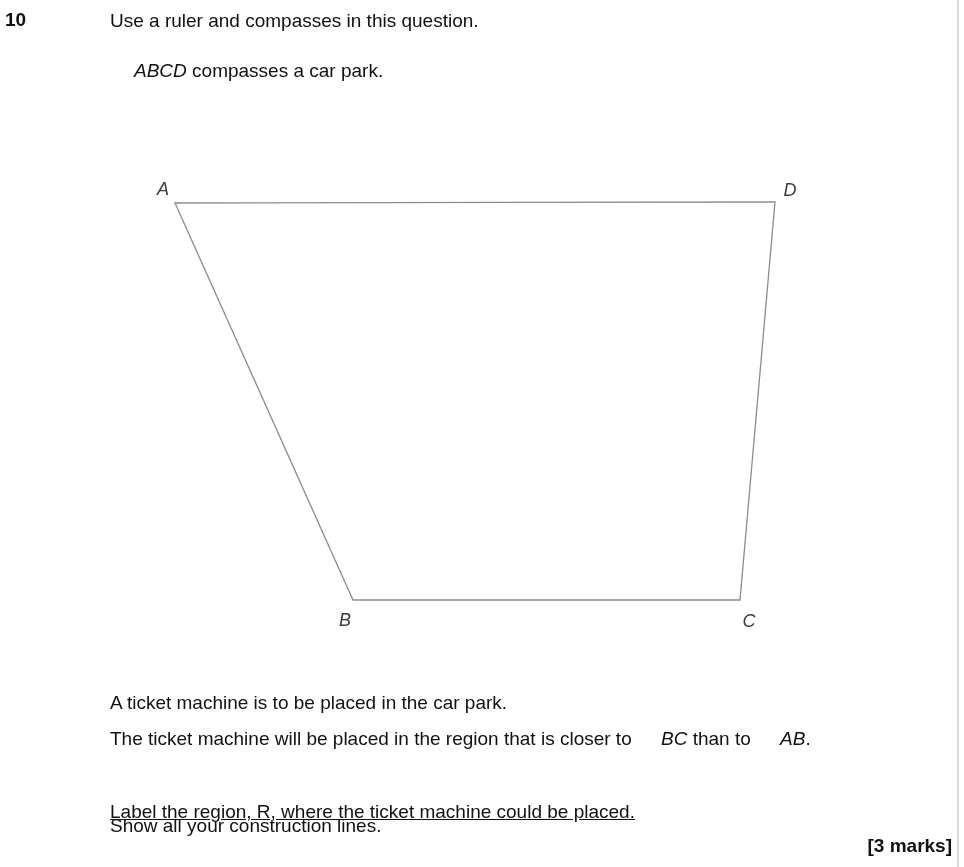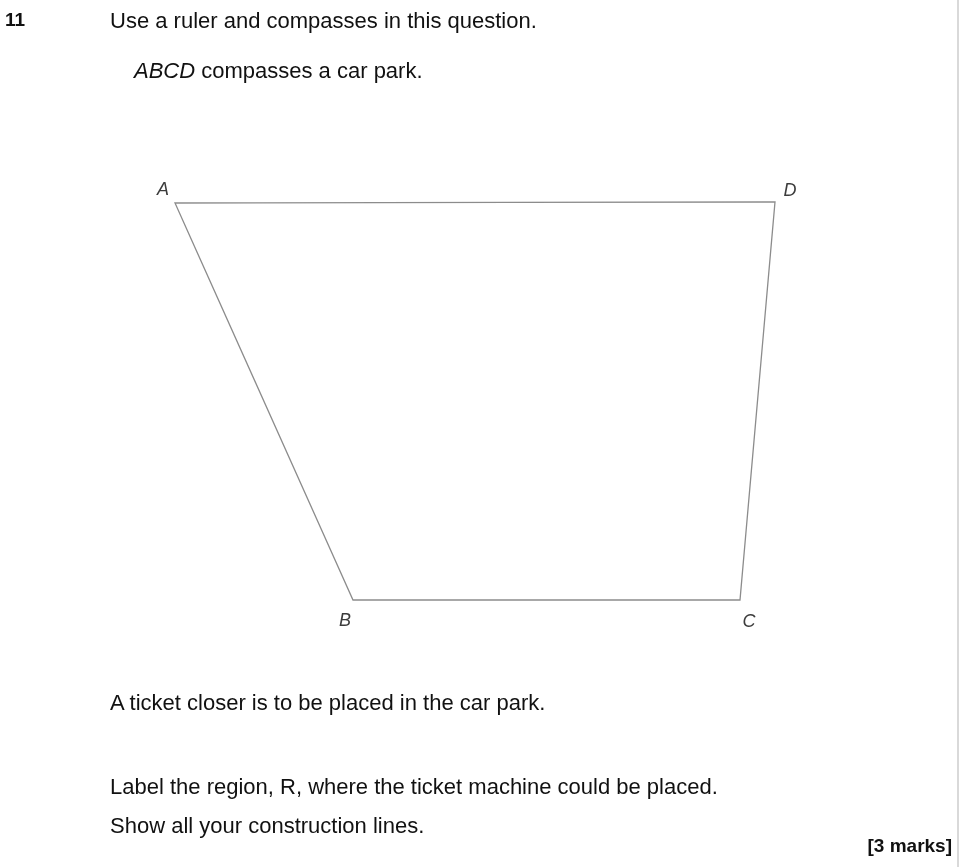--- a/index.html
+++ b/index.html
@@ -19,30 +19,30 @@
   .abs { position: absolute; }
   .qnum {
     left: 5px;
     top: 8px;
     font-size: 19px;
     font-weight: bold;
     line-height: 24px;
   }
   .bodyline {
     left: 110px;
-    font-size: 22px;
+    font-size: 19px;
     line-height: 24px;
     white-space: nowrap;
   }
   .it { font-style: italic; margin-left: 24px; }
   .intro  { top: 9px; }
   .shape  { top: 59px; }
   .line1  { top: 691px; }
   .line2  { top: 727px; }
-  .line3  { top: 775px; }
+  .line3  { top: 800px; text-decoration: underline; }
   .line4  { top: 814px; }
   .marks {
     right: 12px;
     top: 834px;
     font-size: 19px;
     font-weight: bold;
     line-height: 24px;
   }
   .diagram {
     left: 0;
@@ -61,36 +61,37 @@
     width: 2px;
     height: 867px;
     background: #d9d9d9;
   }
 </style>
 </head>
 <body>
 
 <div class="page">
 
-  <div class="abs qnum">11</div>
+  <div class="abs qnum">10</div>
 
   <div class="abs bodyline intro">Use a ruler and compasses in this question.</div>
 
   <div class="abs bodyline shape"><span class="it">ABCD</span><span> compasses a car park.</span></div>
 
   <svg class="abs diagram" width="964" height="867" viewBox="0 0 964 867" xmlns="http://www.w3.org/2000/svg">
     <polygon points="175,203 775,202 740,600 353,600" fill="none" stroke-width="1.3" stroke="#8c8c8c"></polygon>
     <text x="163" y="195" text-anchor="middle" fill="#3c3c3c">A</text>
     <text x="790" y="196" text-anchor="middle" fill="#3c3c3c">D</text>
     <text x="345" y="626" text-anchor="middle" fill="#3c3c3c">B</text>
     <text x="749" y="627" text-anchor="middle" fill="#3c3c3c">C</text>
   </svg>
 
-  <div class="abs bodyline line1">A ticket closer is to be placed in the car park.</div>
+  <div class="abs bodyline line1">A ticket machine is to be placed in the car park.</div>
 
+  <div class="abs bodyline line2"><span>The ticket machine will be placed in the region that is closer to </span><span class="it">BC</span><span> than to </span><span class="it">AB</span><span>.</span></div>
 
   <div class="abs bodyline line3">Label the region, R, where the ticket machine could be placed.</div>
 
   <div class="abs bodyline line4">Show all your construction lines.</div>
 
   <div class="abs marks">[3 marks]</div>
 
   <div class="abs right-edge"></div>
 
 </div>

